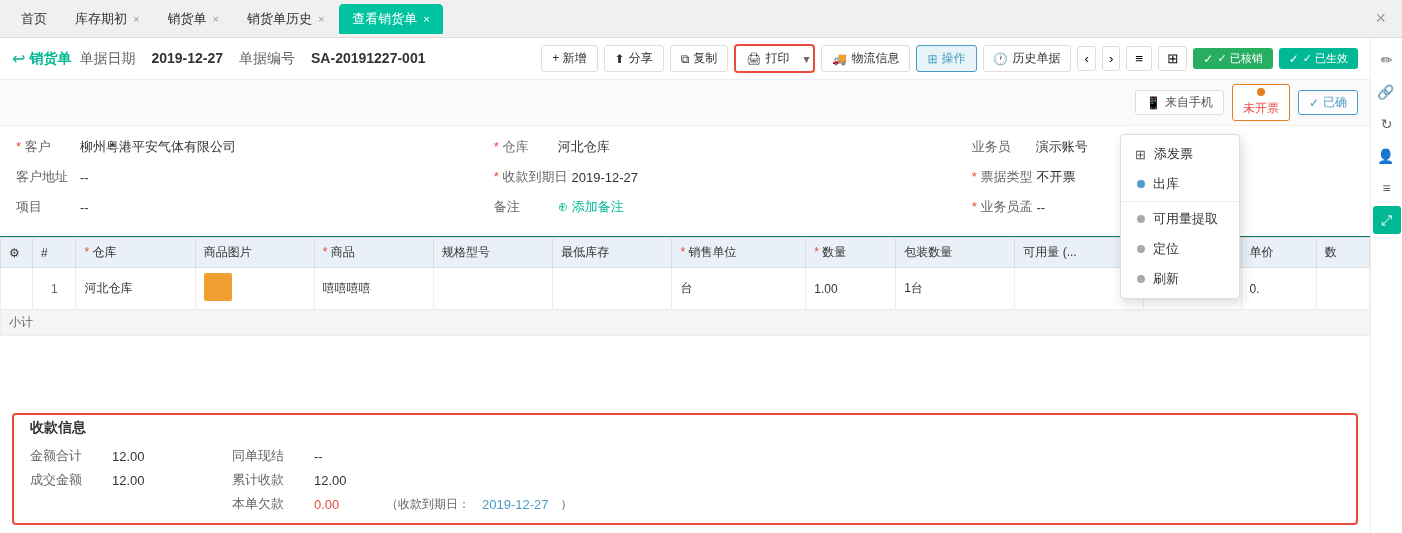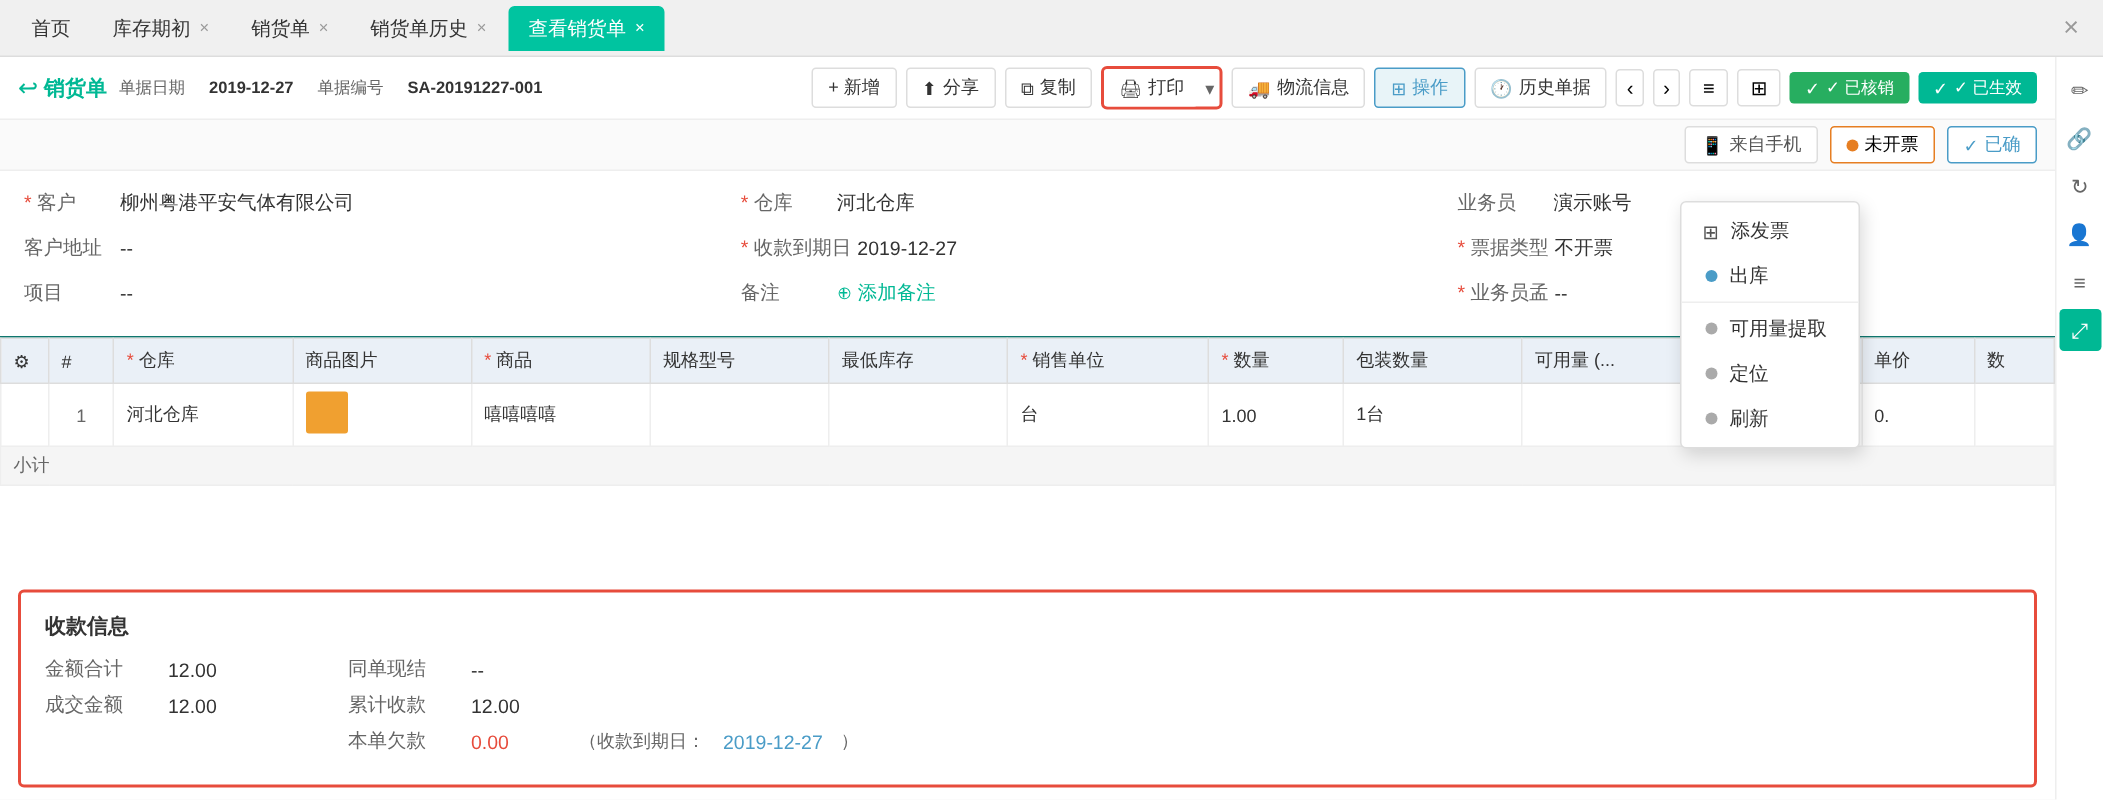--- a/index.html
+++ b/index.html
@@ -22,21 +22,21 @@
 
     
     .main { background: #fff; min-height: 495px; display: flex; flex-direction: column; }
 
     
     .toolbar-top {
       display: flex; align-items: center; padding: 6px 12px; border-bottom: 1px solid #eee;
       gap: 8px; background: #fff;
     }
     .doc-title-icon { color: #00b894; font-size: 13px; display: flex; align-items: center; gap: 4px; }
-    .doc-meta { display: flex; align-items: center; gap: 16px; font-size: 11px; color: #333; }
+    .doc-meta { display: flex; align-items: flex-start; gap: 16px; font-size: 14px; color: #333; }
     .doc-meta span { color: #666; }
     .doc-meta strong { color: #333; }
     .toolbar-spacer { flex: 1; }
     .toolbar-actions { display: flex; align-items: center; gap: 6px; }
     .btn-action {
       display: flex; align-items: center; gap: 4px; padding: 4px 10px; border: 1px solid #ddd;
       border-radius: 3px; cursor: pointer; background: #fff; font-size: 12px; color: #333;
       white-space: nowrap;
     }
     .btn-action.active-tab {
@@ -55,21 +55,21 @@
     .toolbar-second {
       display: flex; align-items: center; padding: 4px 12px; border-bottom: 1px solid #eee;
       gap: 8px; background: #fafafa; justify-content: flex-end;
     }
     .btn-sm {
       display: flex; align-items: center; gap: 4px; padding: 3px 10px;
       border: 1px solid #ddd; border-radius: 3px; cursor: pointer; background: #fff;
       font-size: 12px; color: #555; white-space: nowrap;
     }
     .btn-sm.blue { border-color: #4a9cc7; color: #4a9cc7; }
-    .btn-sm.orange { border-color: #e67e22; color: #000000; }
+    .btn-sm.orange { border-color: #e67e22; color: #ef4444; flex-direction: column; }
     .circle-dot { width: 8px; height: 8px; border-radius: 50%; display: inline-block; }
     .dot-orange { background: #e67e22; }
     .dot-blue { background: #4a9cc7; }
 
     
     .form-section {
       padding: 10px 16px; border-bottom: 1px solid #0f766e;
     }
     .form-row { display: flex; align-items: center; margin-bottom: 8px; gap: 0; }
     .form-field { display: flex; align-items: center; flex: 1; min-width: 0; }
@@ -89,21 +89,21 @@
       border: 1px solid #eee; padding: 5px 8px; background: #fff; white-space: nowrap;
     }
     .data-table .subtotal td { background: #f5f5f5; font-size: 12px; color: #666; }
     .th-gear { text-align: center; width: 32px; }
     .td-num { text-align: center; color: #666; }
     .product-img { width: 28px; height: 28px; background: #f0a030; display: inline-block; border-radius: 2px; }
 
     
     .bottom-panel {
       border: 2px solid #e74c3c; margin: 8px 12px; border-radius: 4px;
-      padding: 14px 16px; background: #fff;
+      padding: 4px 16px; background: #fff;
     }
     .bottom-panel h3 { font-size: 14px; font-weight: bold; margin-bottom: 10px; }
     .summary-row { display: flex; align-items: center; margin-bottom: 6px; gap: 12px; }
     .summary-label { color: #666; min-width: 70px; font-size: 13px; }
     .summary-value { color: #333; font-size: 13px; min-width: 60px; }
     .summary-value.red { color: #e74c3c; }
     .summary-value.date-link { color: #4a9cc7; }
 
     
     .dropdown-menu {

